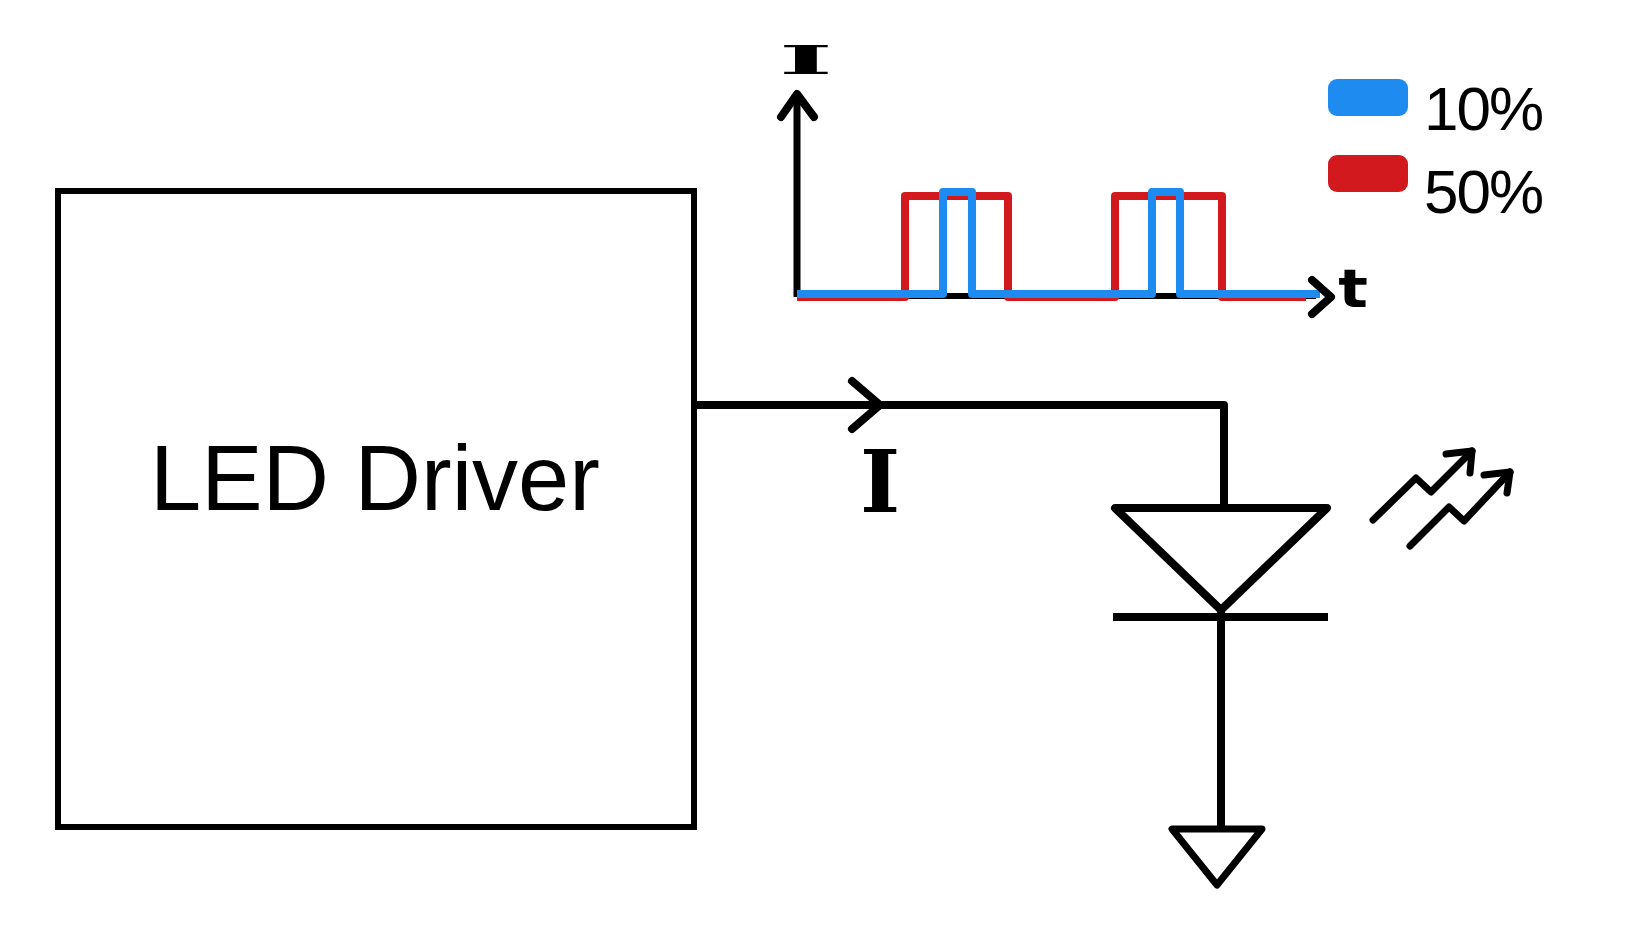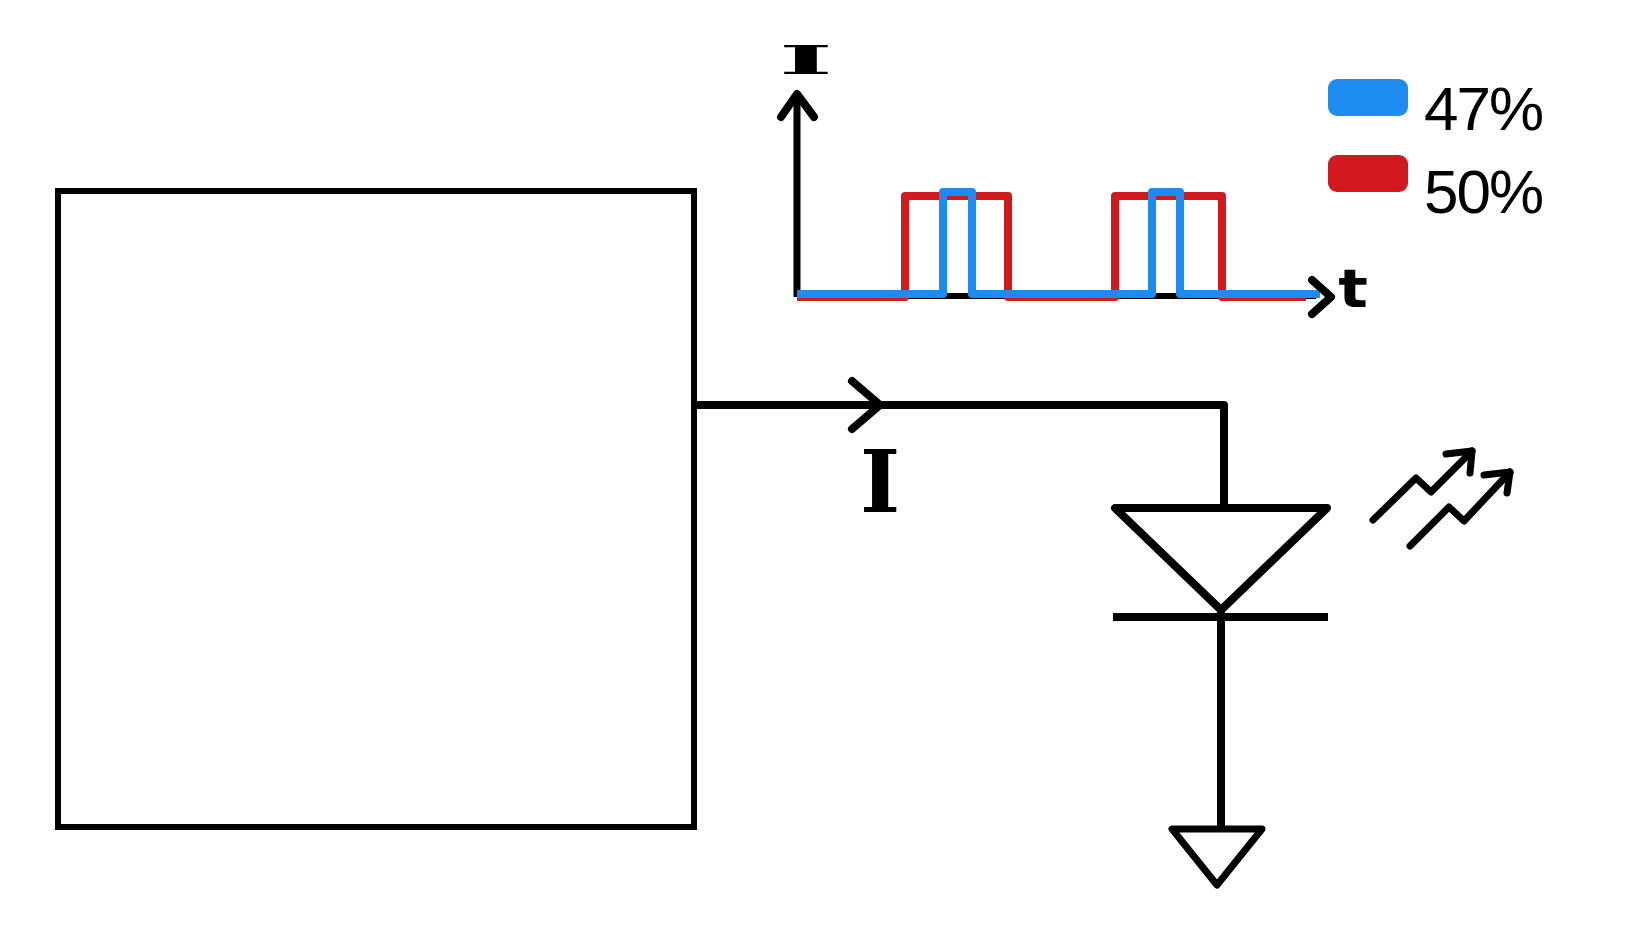--- a/index.html
+++ b/index.html
@@ -79,27 +79,28 @@
       <polyline points="781,117 797,94 814,117" fill="none" stroke="#000" stroke-width="8" stroke-linecap="round" stroke-linejoin="round"></polyline>
       <line x1="797" y1="296" x2="1316" y2="296" stroke="#000" stroke-width="6"></line>
 
       <polyline fill="none" stroke-width="8" stroke-linejoin="round" points="797,297 905,297 905,196 1008,196 1008,297 1115,297 1115,196 1222,196 1222,297 1306,297" stroke="#D2191E"></polyline>
       <polyline fill="none" stroke-width="8" stroke-linejoin="round" points="797,294 943,294 943,192 972,192 972,294 1152,294 1152,192 1180,192 1180,294 1320,294" stroke="#1E8BF0"></polyline>
 
       <polyline points="1312,280 1331,297 1312,314" fill="none" stroke="#000" stroke-width="8" stroke-linecap="round" stroke-linejoin="round"></polyline>
     </g>
   </svg>
 
+  <div class="label driver-label center" style="left:375px; top:478px;">LED Driver</div>
 
   <div class="label axis-i" style="left:806px; top:59px;">I</div>
 
   <div class="label axis-t" style="left:1353px; top:291px;">t</div>
 
   <div class="label current-i center" style="left:880px; top:481px;">I</div>
 
   <div>
     <div class="swatch" style="left: 1328px; top: 79px; background: rgb(30, 139, 240);"></div>
-    <div class="label legend-label" style="left:1424px; top:73px;">47%</div>
+    <div class="label legend-label" style="left:1424px; top:73px;">10%</div>
     <div class="swatch" style="left: 1328px; top: 155px; background: rgb(210, 25, 30);"></div>
     <div class="label legend-label" style="left:1424px; top:156px;">50%</div>
   </div>
 
 </div>
 
 </body></html>

